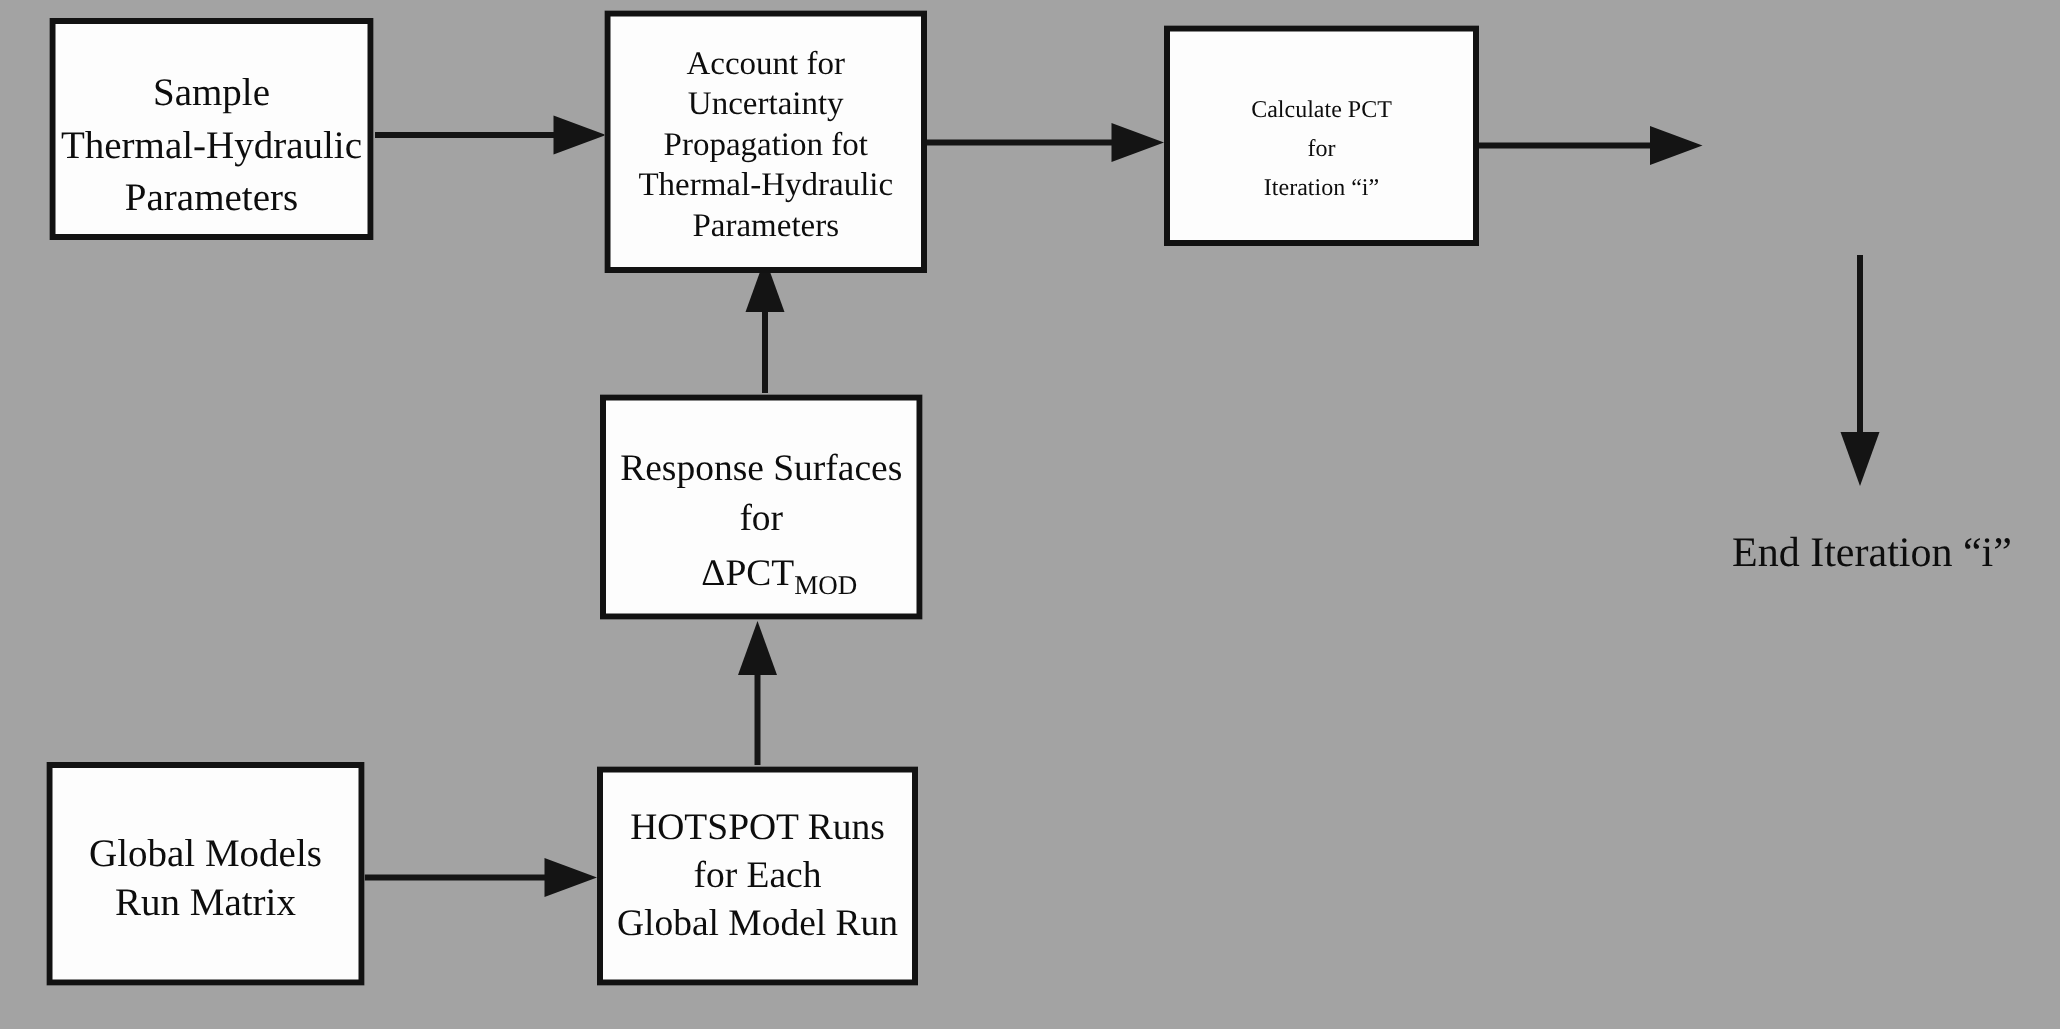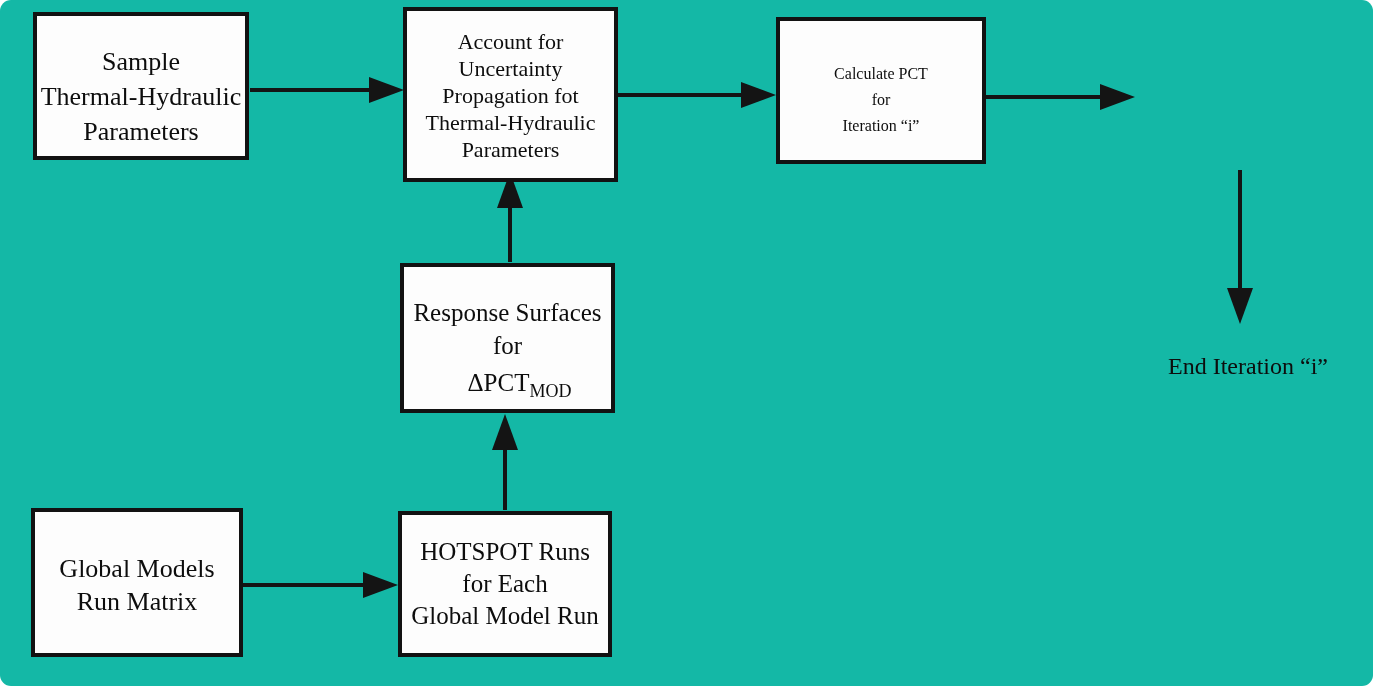--- a/index.html
+++ b/index.html
@@ -1,24 +1,23 @@
 <!DOCTYPE html>
 <html><head>
 <meta charset="utf-8">
 <style>
   html, body { margin: 0; padding: 0; background: #ffffff; }
   .canvas {
     position: relative;
     width: 1373px;
     height: 686px;
-    background: #14b8a6;
+    background: #a3a3a3;
     font-family: "Liberation Serif", "DejaVu Serif", serif;
     color: #0d0d0d;
     overflow: hidden;
-    border-radius: 11px;
   }
   .node {
     position: absolute;
     box-sizing: border-box;
     border: 4px solid #121212;
     background: #fdfdfd;
     display: flex;
     flex-direction: column;
     align-items: center;
     justify-content: center;
@@ -35,21 +34,21 @@
   .n-global   { left: 31px;  top: 508px; width: 212px; height: 149px; font-size: 26px; line-height: 33px; padding-top: 4px; }
   .n-hotspot  { left: 398px; top: 511px; width: 214px; height: 146px; font-size: 25px; line-height: 32px; padding-top: 0px; }
 
   .formula { white-space: nowrap; margin-top: 4px; margin-left: 24px; }
   .formula sub { font-size: 18px; line-height: 0; }
 
   .free-label {
     position: absolute;
     left: 1148px; top: 353px;
     width: 200px;
-    font-size: 24px;
+    font-size: 28px;
     text-align: center;
     white-space: nowrap;
   }
 
   svg.wires { position: absolute; left: 0; top: 0; pointer-events: none; }
   svg.wires line    { stroke: #141414; stroke-width: 4; }
   svg.wires polygon { fill: #141414; stroke: none; }
 </style>
 </head>
 <body>

